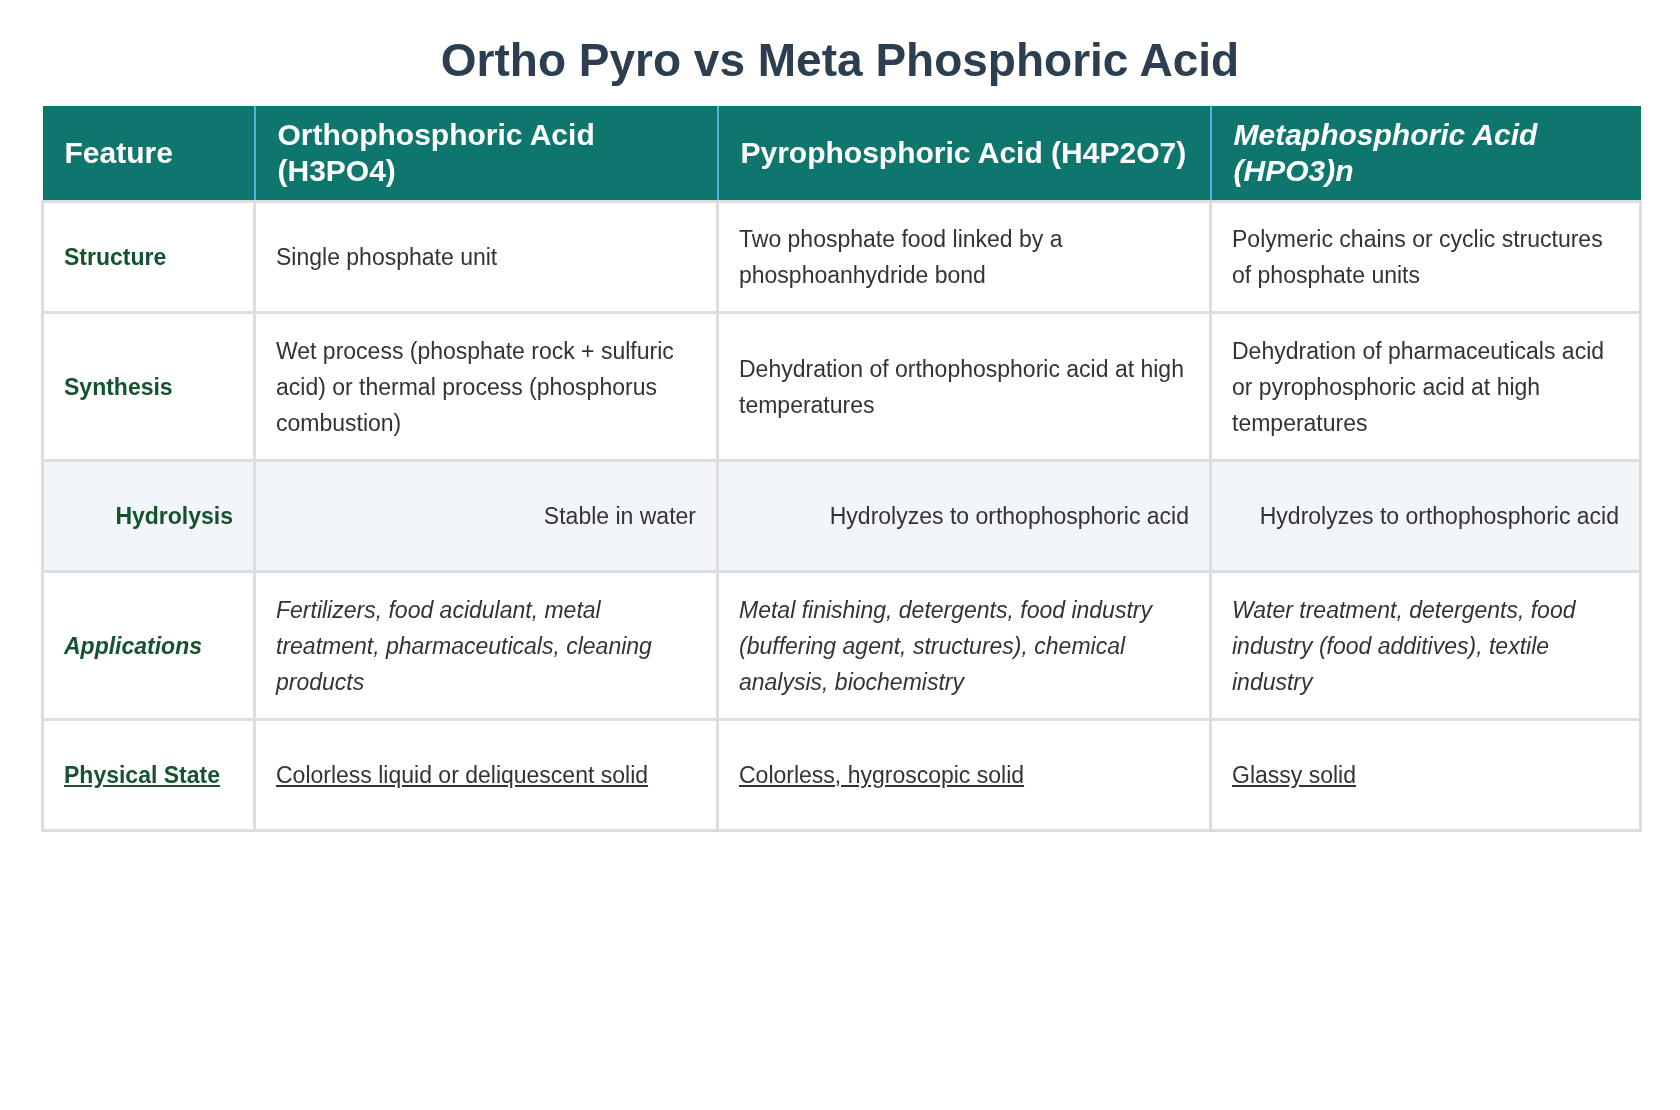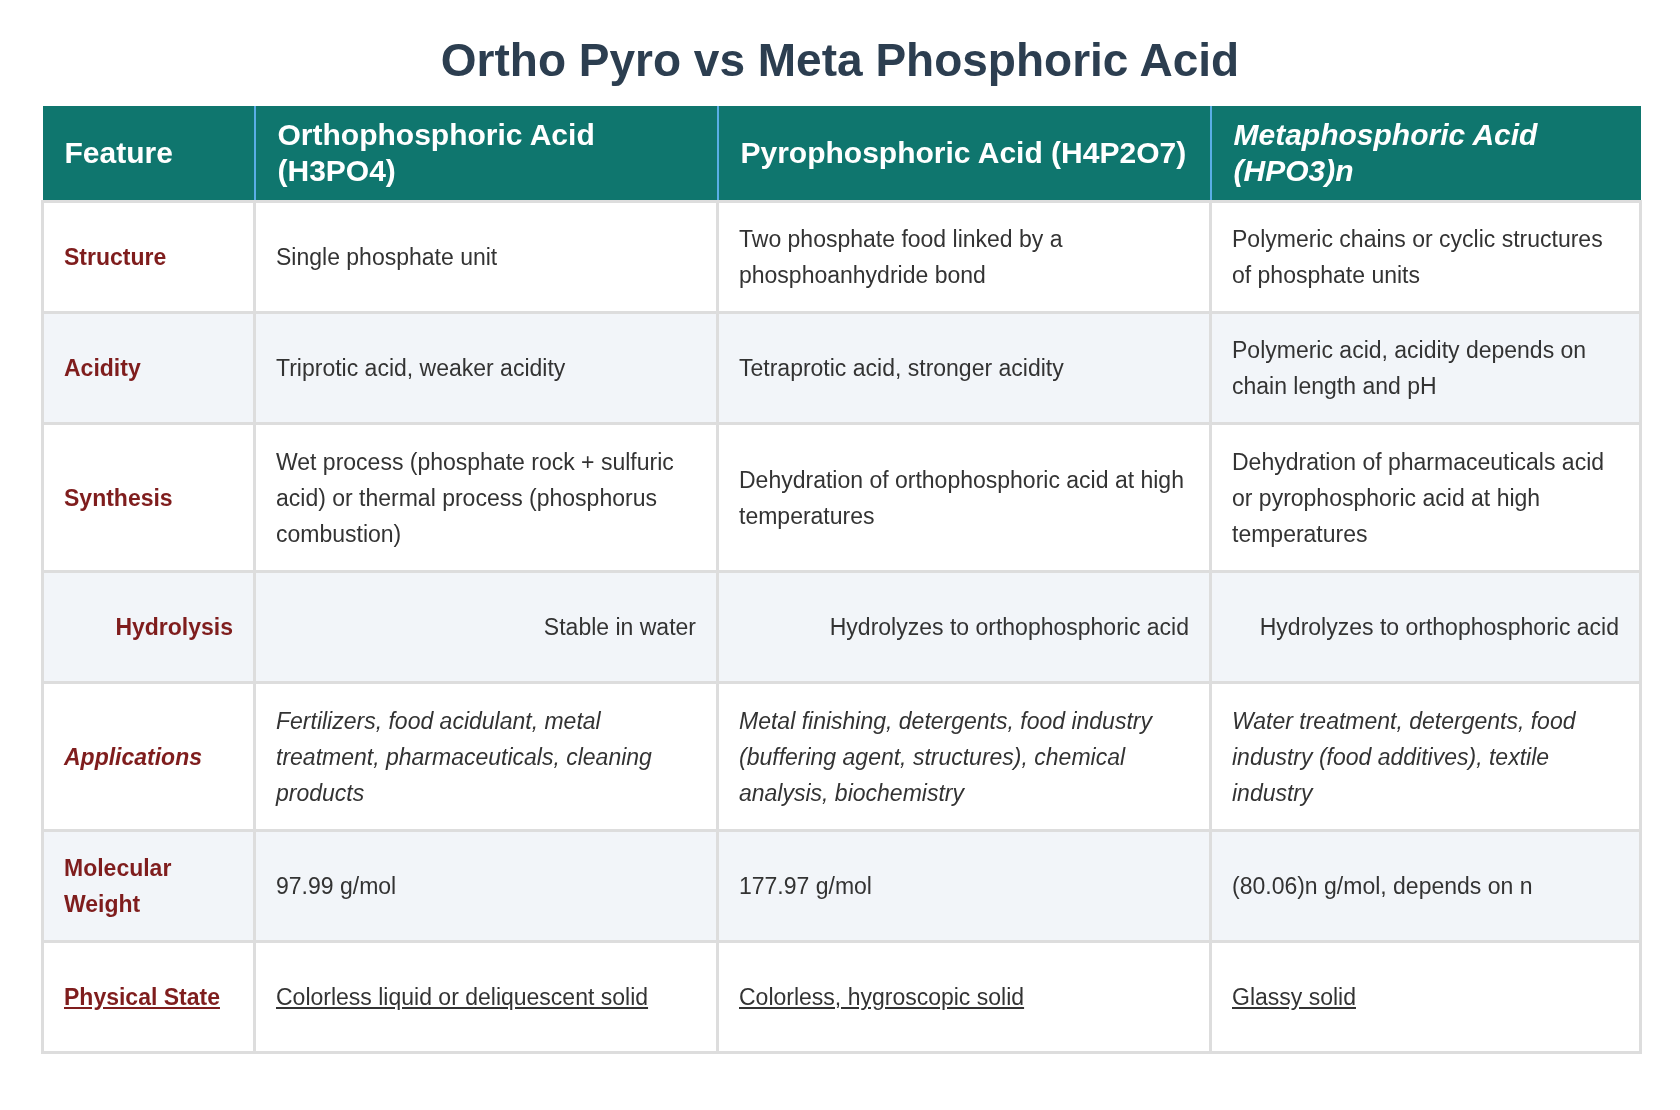--- a/index.html
+++ b/index.html
@@ -59,21 +59,21 @@
   }
   table.cmp th:last-child { border-right: none; font-style: italic; }
   table.cmp td {
     border: 3px solid #dddddd;
     padding: 0 20px;
     vertical-align: middle;
     color: #333333;
   }
   table.cmp td.feat {
     font-weight: bold;
-    color: #7f1d1d;
+    color: #14532d;
   }
   table.cmp tr.alt td { background: #f2f5f9; }
   table.cmp tr.r-structure td { height: 108px; }
   table.cmp tr.r-acidity td { height: 108px; }
   table.cmp tr.r-synthesis td { height: 145px; }
   table.cmp tr.r-hydrolysis td { height: 108px; text-align: right; }
   table.cmp tr.r-applications td { height: 145px; font-style: italic; }
   table.cmp tr.r-mw td { height: 108px; }
   table.cmp tr.r-state td { height: 108px; text-decoration: underline; }
 </style>
@@ -98,50 +98,38 @@
         <th>Metaphosphoric Acid (HPO3)n</th>
       </tr>
     </thead>
     <tbody>
       <tr class="r-structure">
         <td class="feat">Structure</td>
         <td>Single phosphate unit</td>
         <td>Two phosphate food linked by a phosphoanhydride bond</td>
         <td>Polymeric chains or cyclic structures of phosphate units</td>
       </tr>
-      <tr class="r-acidity alt">
-        <td class="feat">Acidity</td>
-        <td>Triprotic acid, weaker acidity</td>
-        <td>Tetraprotic acid, stronger acidity</td>
-        <td>Polymeric acid, acidity depends on chain length and pH</td>
-      </tr>
       <tr class="r-synthesis">
         <td class="feat">Synthesis</td>
         <td>Wet process (phosphate rock + sulfuric acid) or thermal process (phosphorus combustion)</td>
         <td>Dehydration of orthophosphoric acid at high temperatures</td>
         <td>Dehydration of pharmaceuticals acid or pyrophosphoric acid at high temperatures</td>
       </tr>
       <tr class="r-hydrolysis alt">
         <td class="feat">Hydrolysis</td>
         <td>Stable in water</td>
         <td>Hydrolyzes to orthophosphoric acid</td>
         <td>Hydrolyzes to orthophosphoric acid</td>
       </tr>
       <tr class="r-applications">
         <td class="feat">Applications</td>
         <td>Fertilizers, food acidulant, metal treatment, pharmaceuticals, cleaning products</td>
         <td>Metal finishing, detergents, food industry (buffering agent, structures), chemical analysis, biochemistry</td>
         <td>Water treatment, detergents, food industry (food additives), textile industry</td>
       </tr>
-      <tr class="r-mw alt">
-        <td class="feat">Molecular Weight</td>
-        <td>97.99 g/mol</td>
-        <td>177.97 g/mol</td>
-        <td>(80.06)n g/mol, depends on n</td>
-      </tr>
       <tr class="r-state">
         <td class="feat">Physical State</td>
         <td>Colorless liquid or deliquescent solid</td>
         <td>Colorless, hygroscopic solid</td>
         <td>Glassy solid</td>
       </tr>
     </tbody>
   </table>
 </div>
 

